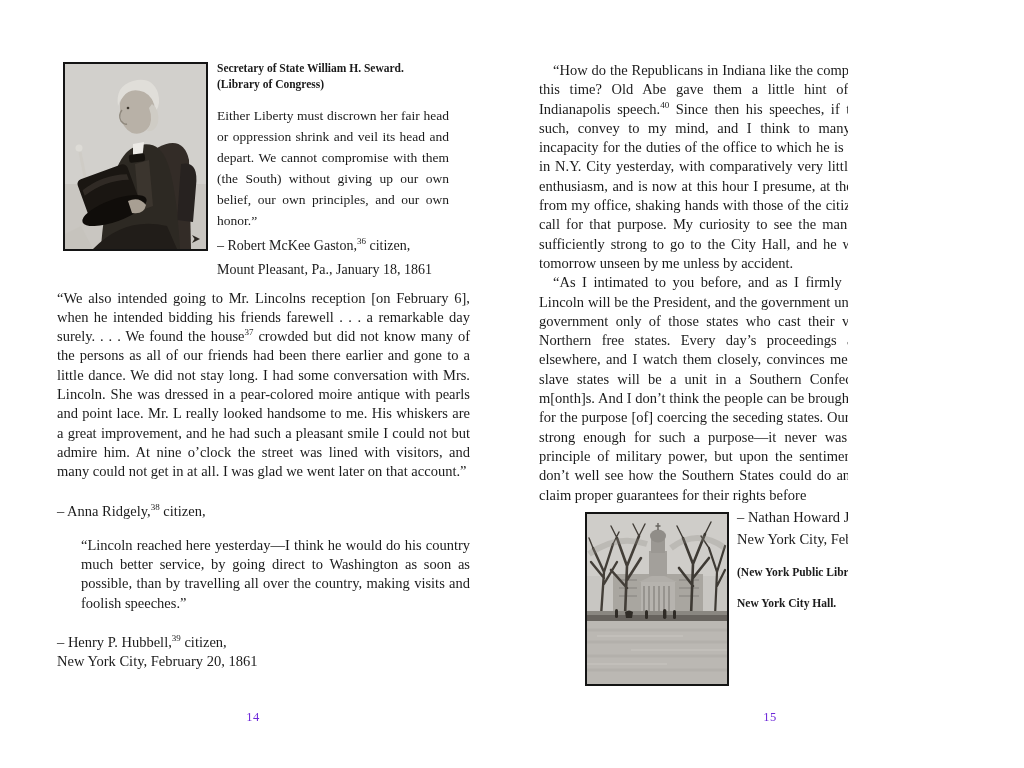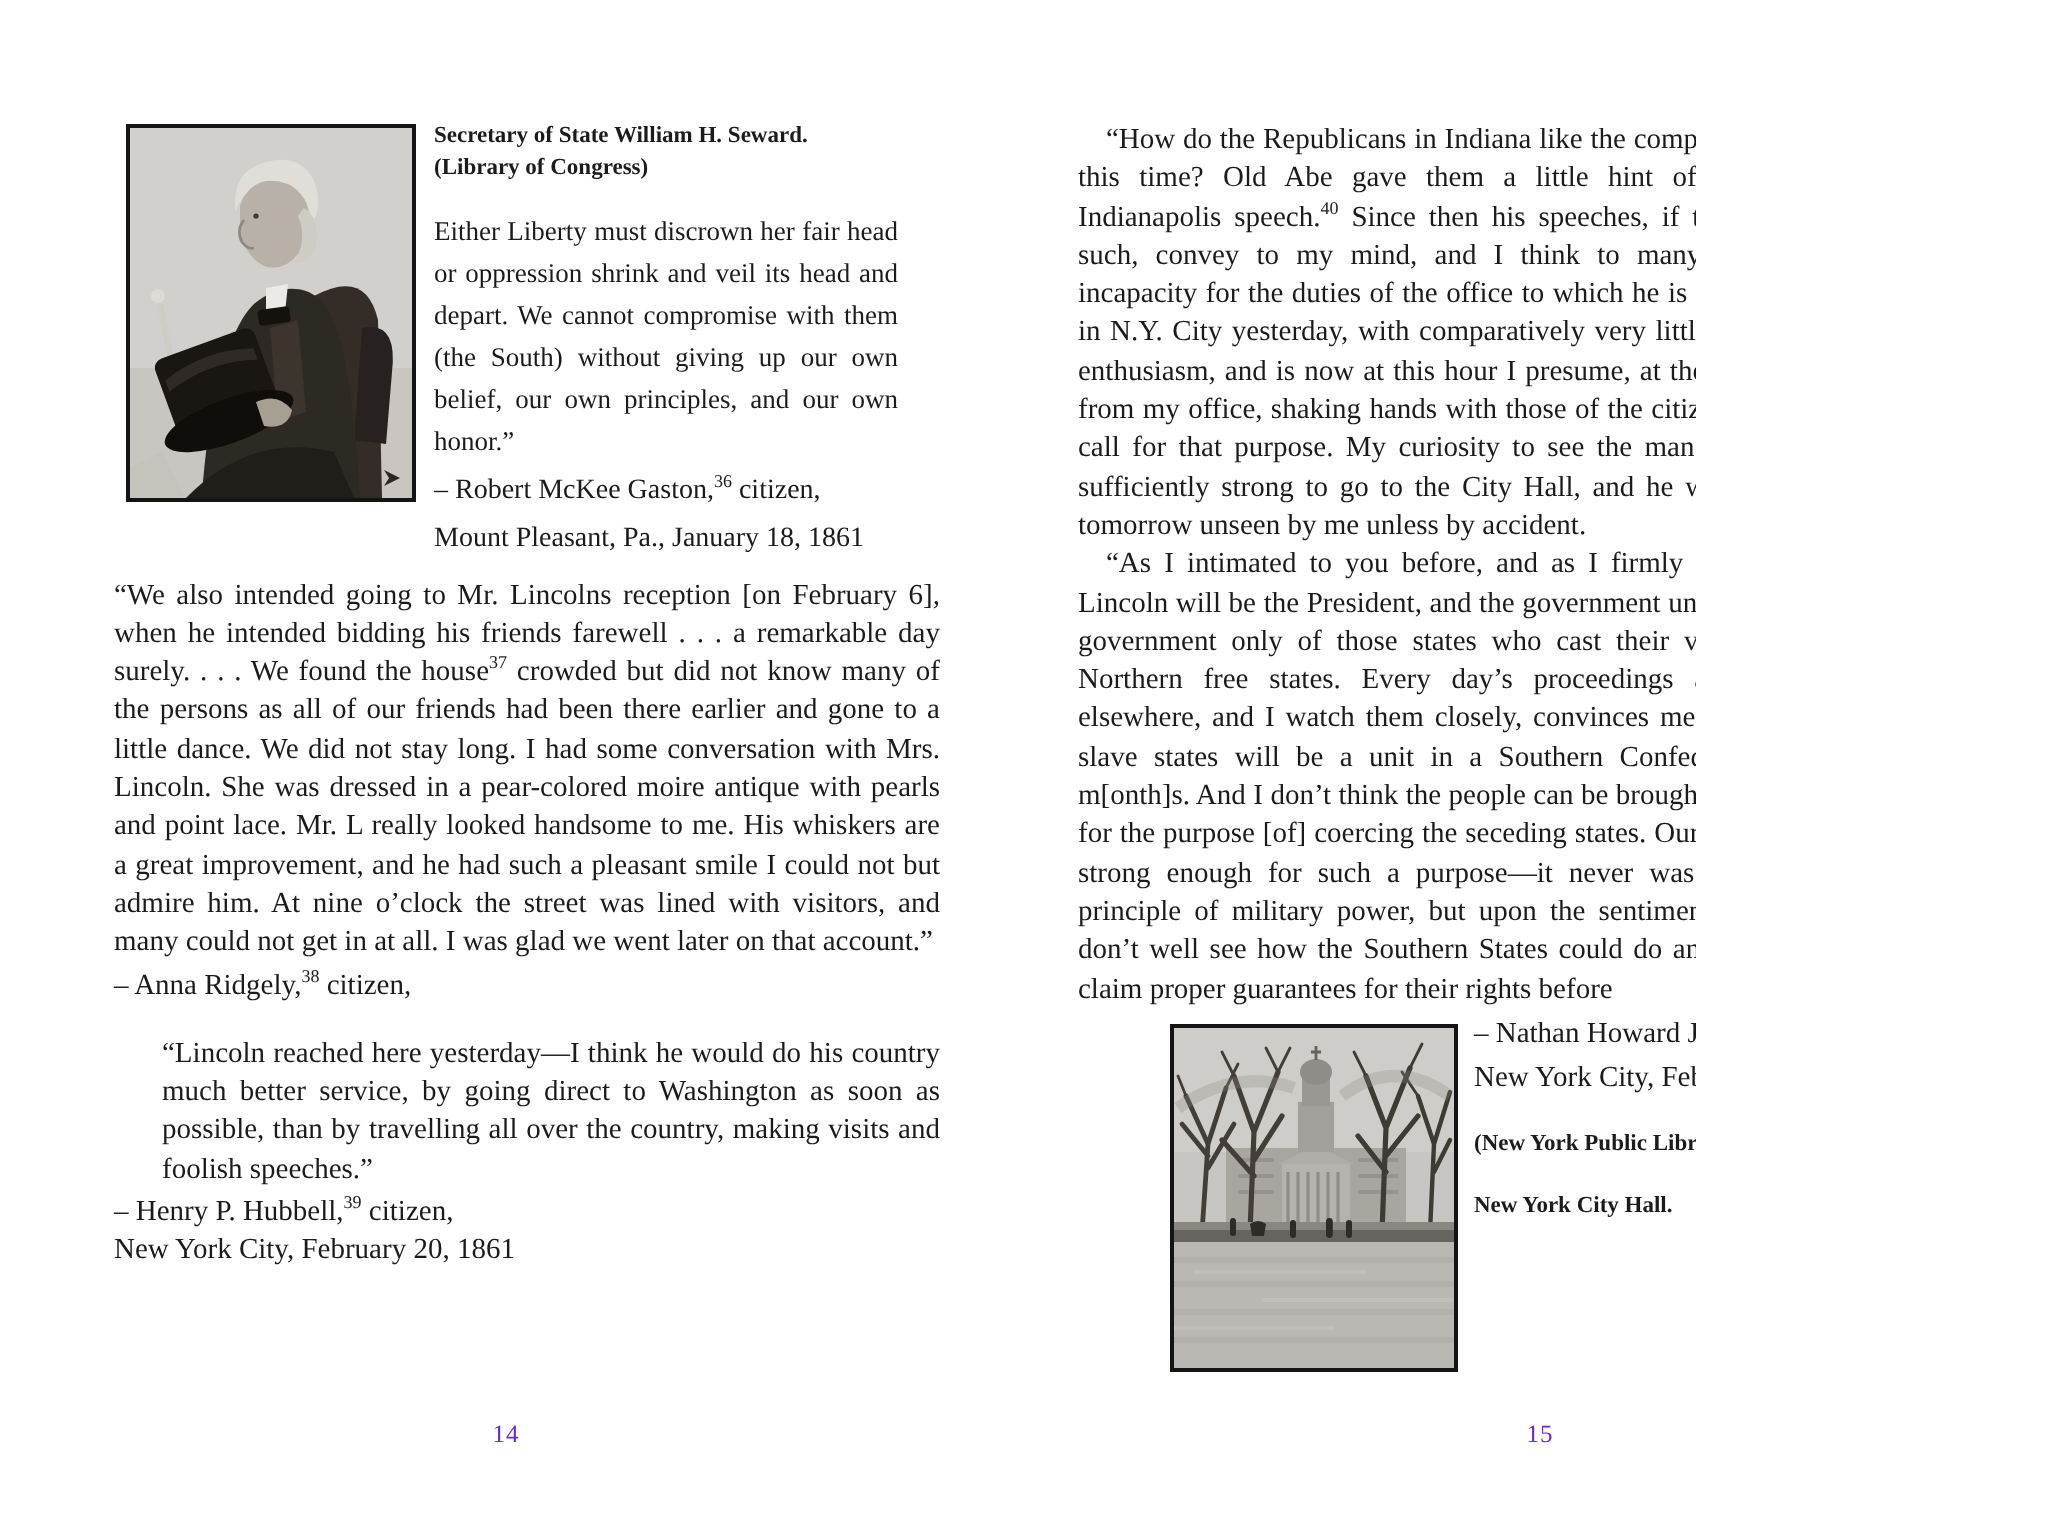--- a/index.html
+++ b/index.html
@@ -27,21 +27,21 @@
   
   .seward-fig{float:left;width:141px;margin:2px 13px 6px 6px;}
   .seward-col{overflow:hidden;margin-right:21px;}
   .seward-col .figcap{margin-top:2px;}
   .quote-side{font-size:13.5px;line-height:21px;text-align:justify;margin:14px 0 0 0;}
   .seward-col .attribution{margin-top:5px;font-size:14px;}
   .clear{clear:both;height:0;}
 
   .q2{margin-top:9px;}
   .q3{margin-top:15px;margin-left:24px;}
-  .attr-block{margin-top:2px;}
+  .attr-block{margin-top:20px;}
 
   
   .wrap-zone{margin-top:0;min-height:185px;}
   .cityhall-fig{float:left;width:140px;margin:4px 12px 4px 46px;}
   .wrap-zone .attribution{margin-top:3px;}
   .wrap-zone .figcap{margin-top:17px;}
 
   .pgnum{position:absolute;top:710px;width:44px;text-align:center;
          font-size:12.5px;color:#6d28d9;letter-spacing:0.5px;}
   .pgnum-left{left:231px;}

